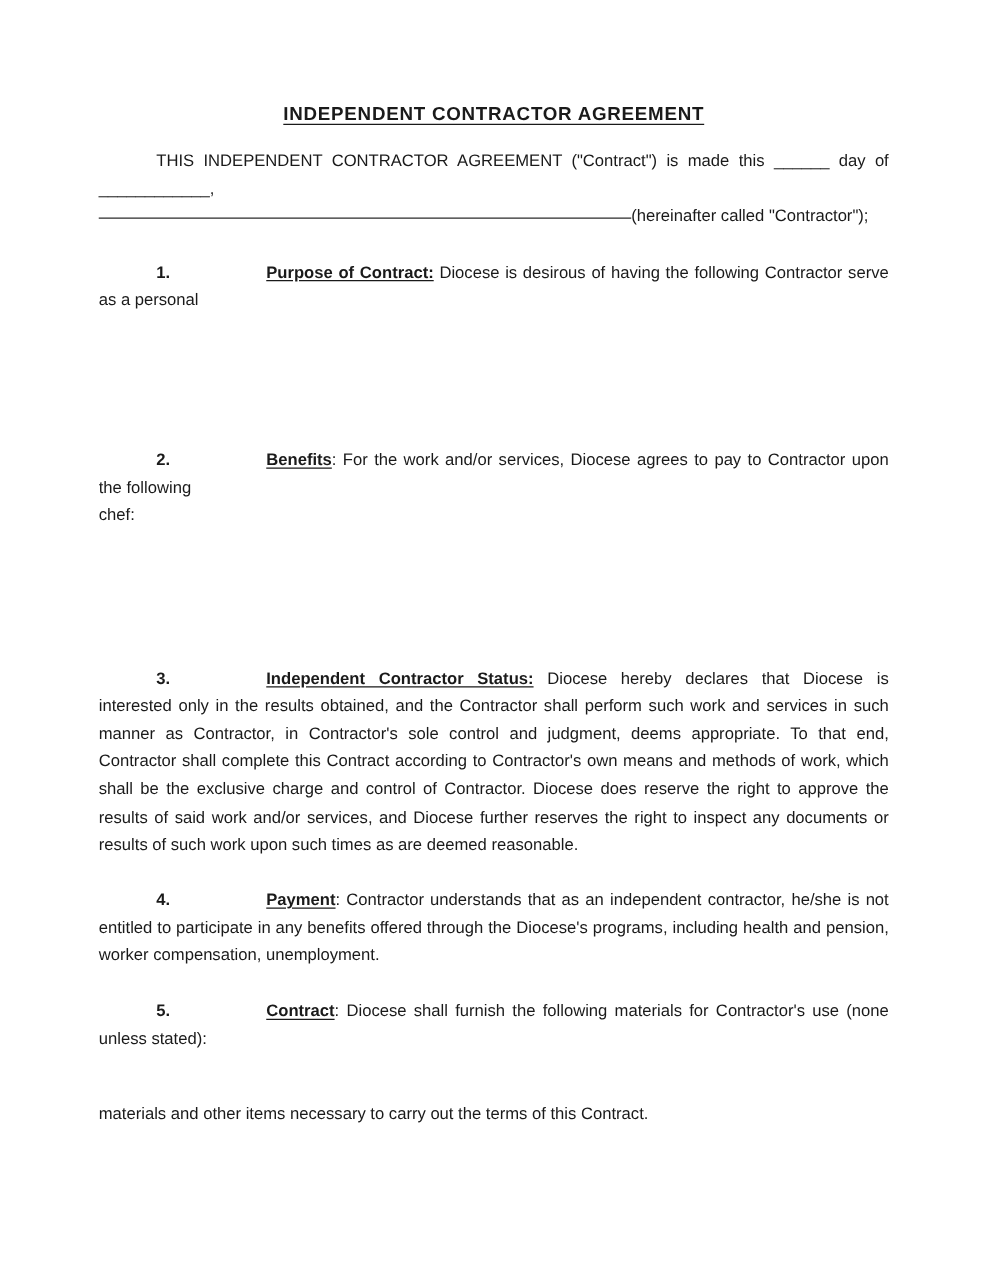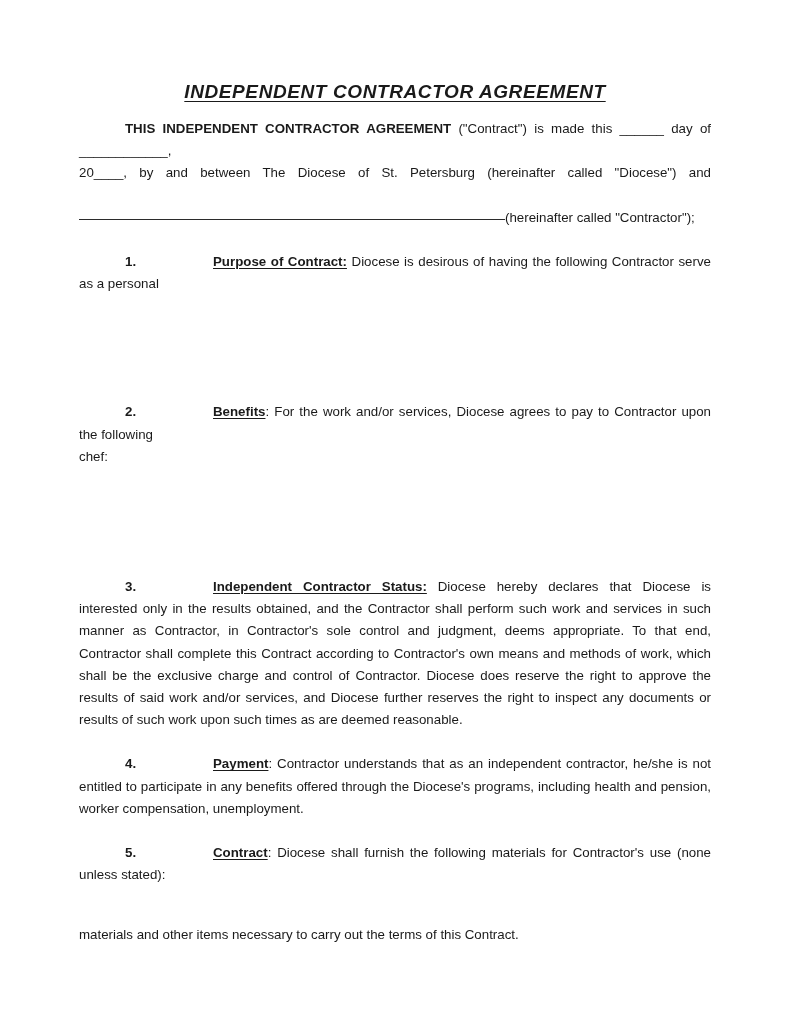--- a/index.html
+++ b/index.html
@@ -28,28 +28,27 @@
   .doc-body {
     position: absolute;
     left: 79px;
     top: 0;
     width: 632px;
   }
 
   .doc-title {
     text-align: center;
     font-weight: bold;
-    font-size: 19px;
+    font-size: 15px;
     letter-spacing: 0.6px;
     text-decoration: underline;
     text-underline-offset: 3px;
     margin: 0;
     padding-top: 84px;
     line-height: 16px;
-    font-style: italic;
   }
 
   .para {
     font-size: 13.3px;
     line-height: 22.2px;
     text-align: justify;
     text-justify: inter-word;
     margin: 0;
     white-space: normal;
   }
@@ -69,21 +68,21 @@
   .num-indent {
     display: inline-block;
     width: 46px;
   }
   .sec-num {
     font-weight: bold;
     display: inline-block;
     width: 48px;
   }
 
-  .bold { font-weight: bold; }
+  .bold { font-weight: normal; }
   .bu {
     font-weight: bold;
     text-decoration: underline;
     text-underline-offset: 2px;
     padding-left: 40px;
   }
 
   .blank-rule {
     display: inline-block;
     border-bottom: 1.2px solid #2b2b2b;
@@ -104,23 +103,20 @@
 
 <div class="page">
   <div class="doc-body">
 
     <h1 class="doc-title">INDEPENDENT CONTRACTOR AGREEMENT</h1>
 
     <div class="gap-1"></div>
 
     <p class="para">
       <span class="first-indent"></span><span class="bold">THIS INDEPENDENT CONTRACTOR AGREEMENT</span><span> ("Contract") is made this ______ day of ____________,</span>
-    </p>
-    <p class="para stretch-last">
-      <span>20____, by and between The Diocese of St. Petersburg (hereinafter called "Diocese") and</span>
     </p>
     <p class="para">
       <span class="blank-rule" style="width: 426px;"></span><span>(hereinafter called "Contractor");</span>
     </p>
 
     <div class="sec-gap"></div>
 
     <p class="para">
       <span class="num-indent"></span><span class="sec-num">1.</span><span class="bu">Purpose of Contract:</span><span> Diocese is desirous of having the following Contractor serve as a personal</span>
     </p>

